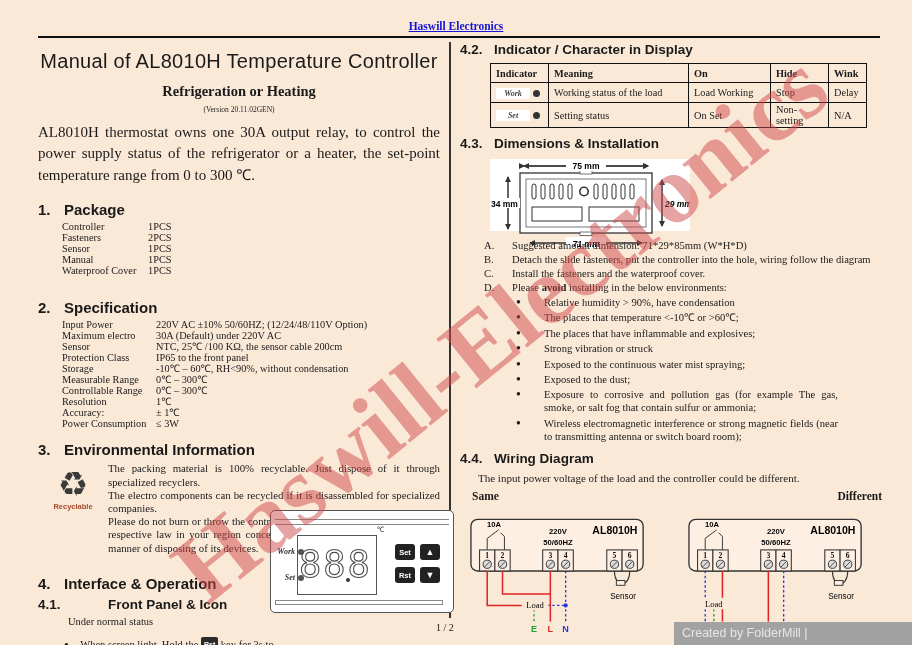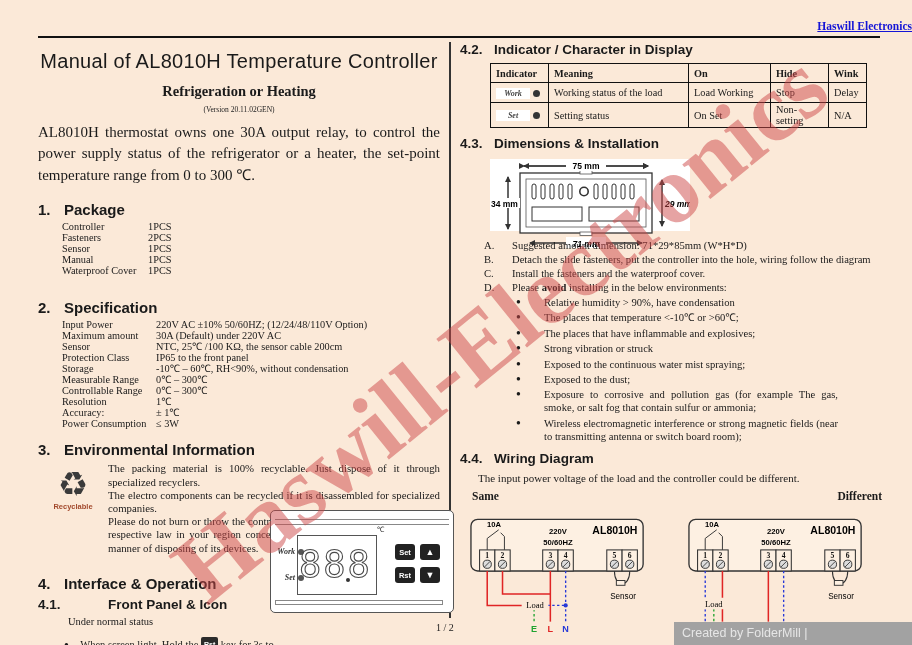--- a/index.html
+++ b/index.html
@@ -1,20 +1,20 @@
 <!DOCTYPE html>
 <html><head>
 <meta charset="utf-8">
 <style>
   html,body{margin:0;padding:0;}
   body{width:912px;height:645px;overflow:hidden;font-family:"Liberation Serif",serif;color:#1a1a1a;}
   .page{position:relative;width:912px;height:645px;background:#fbe9d8;overflow:hidden;}
 
   
-  .site-link{position:absolute;top:20px;left:0;width:100%;text-align:right;
+  .site-link{position:absolute;top:20px;left:0;width:100%;text-align:center;
     font-family:"Liberation Serif",serif;font-weight:bold;font-size:11.5px;
     color:#1414d6;text-decoration:underline;cursor:pointer;}
   .top-rule{position:absolute;left:38px;top:36px;width:842px;height:2px;background:#111;}
   .col-divider{position:absolute;left:449px;top:42px;width:2px;height:576px;background:#333;}
 
   
   .watermark{position:absolute;left:20px;top:272px;width:960px;text-align:center;
     font-family:"Liberation Serif",serif;font-weight:bold;font-size:97px;white-space:nowrap;
     color:rgba(206,72,72,0.50);transform:rotate(-39deg);z-index:40;pointer-events:none;}
 
@@ -143,21 +143,21 @@
     <div class="sec-h1" style="margin-top:23px;">
       <span class="num">2.</span>
       <span>Specification</span>
     </div>
     <div class="kv-list spec">
       <div class="kv-row">
           <span class="kv-name">Input Power</span>
           <span class="kv-val">220V AC ±10% 50/60HZ; (12/24/48/110V Option)</span>
         </div>
       <div class="kv-row">
-          <span class="kv-name">Maximum amount</span>
+          <span class="kv-name">Maximum electro</span>
           <span class="kv-val">30A (Default) under 220V AC</span>
         </div>
       <div class="kv-row">
           <span class="kv-name">Sensor</span>
           <span class="kv-val">NTC, 25℃ /100 KΩ, the sensor cable 200cm</span>
         </div>
       <div class="kv-row">
           <span class="kv-name">Protection Class</span>
           <span class="kv-val">IP65 to the front panel</span>
         </div>

